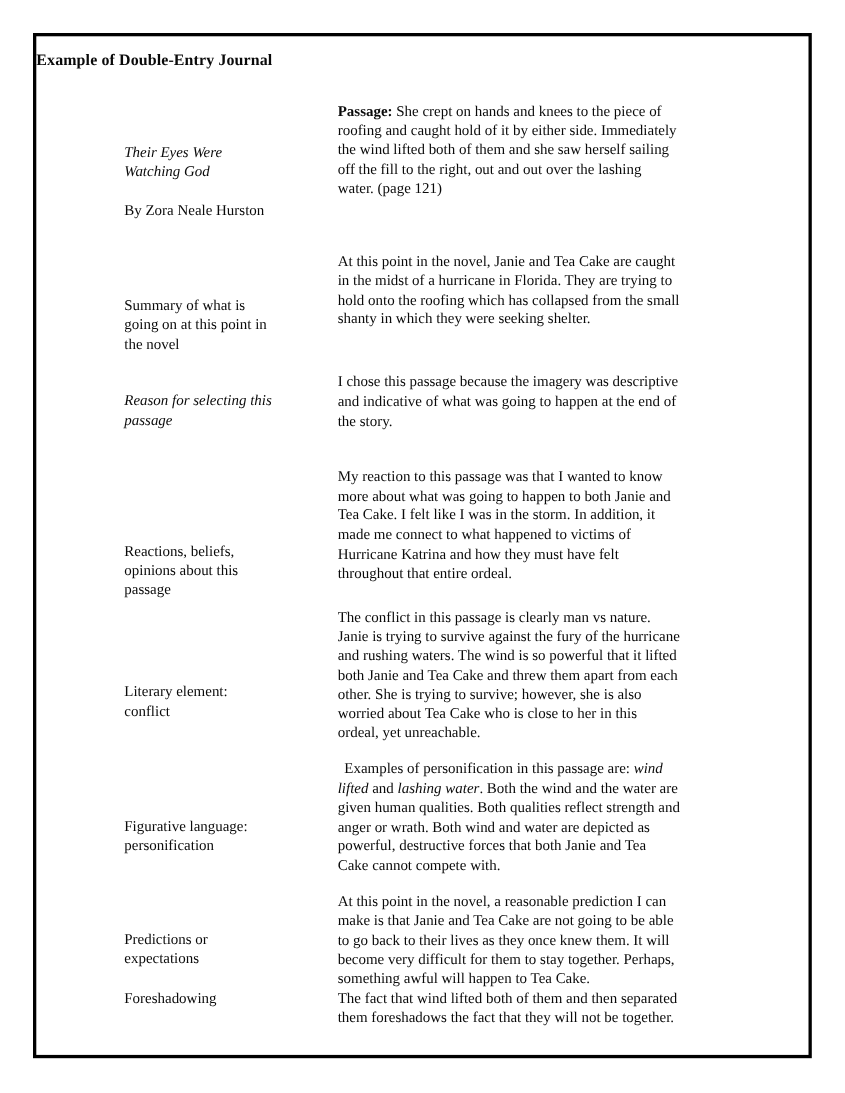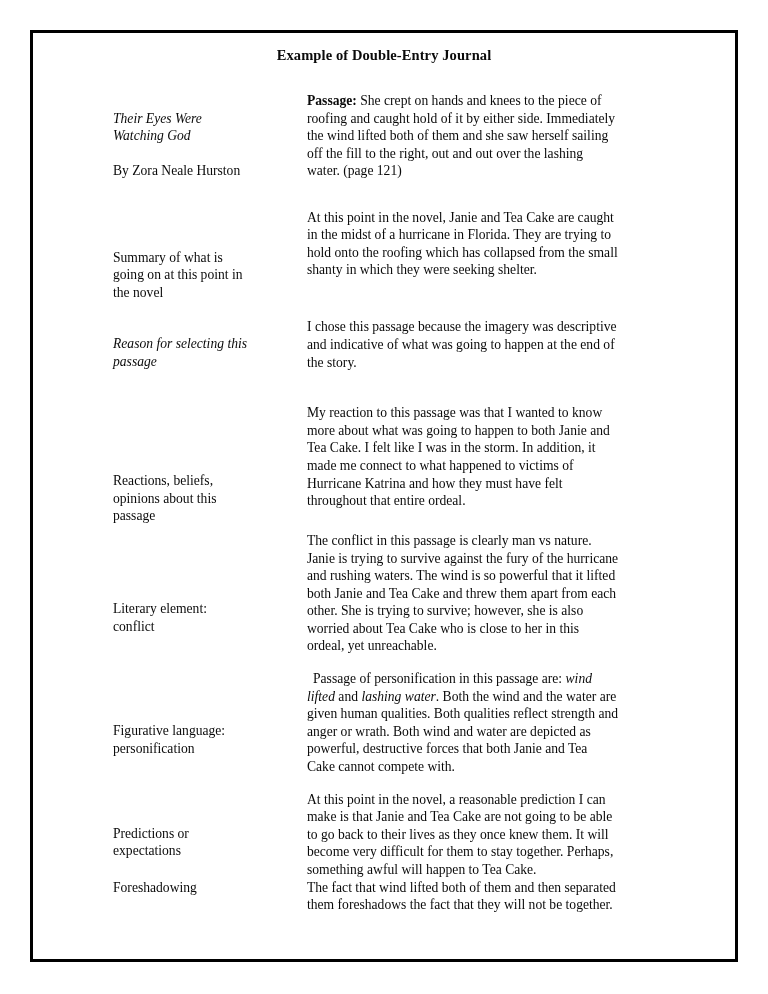--- a/index.html
+++ b/index.html
@@ -20,37 +20,36 @@
     position: absolute;
     left: 30px;
     top: 30px;
     width: 702px;
     height: 926px;
     border: 3px solid #000000;
     background: #ffffff;
   }
   .doc-title {
     margin-top: 13px;
-    text-align: center;
     font-weight: bold;
     font-size: 14.5px;
     line-height: 18px;
     letter-spacing: 0.1px;
   }
   .section {
     display: grid;
     grid-template-columns: 80px 194px auto;
     font-size: 13.6px;
     line-height: 17.6px;
   }
   .label-cell, .text-cell {
     white-space: pre-line;
   }
   .bold   { font-weight: bold; margin-top: 36px; }
-  .italic { font-style: italic; }
+  .italic { font-style: italic; margin-top: 20px; }
 
   
   .s-header       { margin-top: 28px; }
   .s-summary      { margin-top: 11px; }
   .s-summary      .label-cell { padding-top: 40px; }
   .s-reason       { margin-top: 17px; }
   .s-reason       .label-cell { padding-top: 17px; font-style: italic; }
   .s-reactions    { margin-top: 33px; }
   .s-reactions    .label-cell { padding-top: 68px; }
   .s-literary     { margin-top: 7px; }
@@ -127,21 +126,21 @@
 both Janie and Tea Cake and threw them apart from each
 other. She is trying to survive; however, she is also
 worried about Tea Cake who is close to her in this
 ordeal, yet unreachable.</div>
     </div>
 
     <div class="section s-figurative">
       <div></div>
       <div class="label-cell">Figurative language:
 personification</div>
-      <div class="text-cell"><span>Passage of personification in this passage are: </span><span class="italic">wind
+      <div class="text-cell"><span>Examples of personification in this passage are: </span><span class="italic">wind
 lifted</span><span> and </span><span class="italic">lashing water</span><span>. Both the wind and the water are
 given human qualities. Both qualities reflect strength and
 anger or wrath. Both wind and water are depicted as
 powerful, destructive forces that both Janie and Tea
 Cake cannot compete with.</span></div>
     </div>
 
     <div class="section s-predictions">
       <div></div>
       <div class="label-cell">Predictions or

